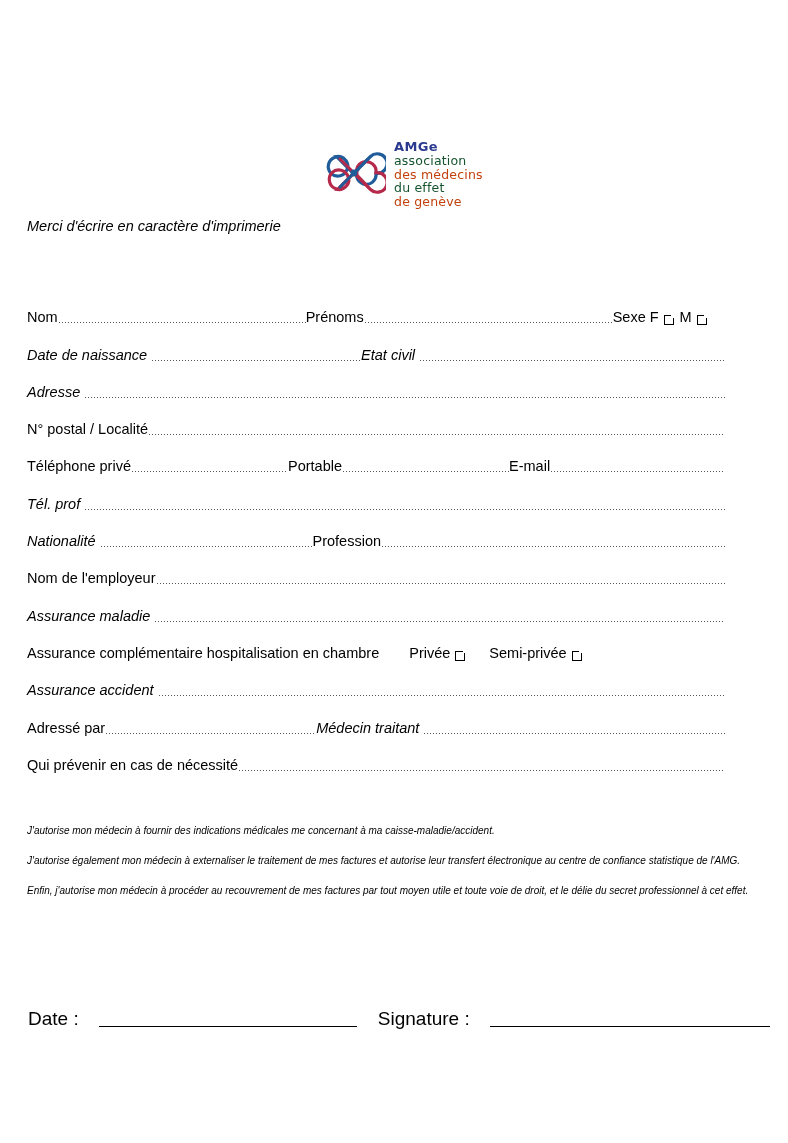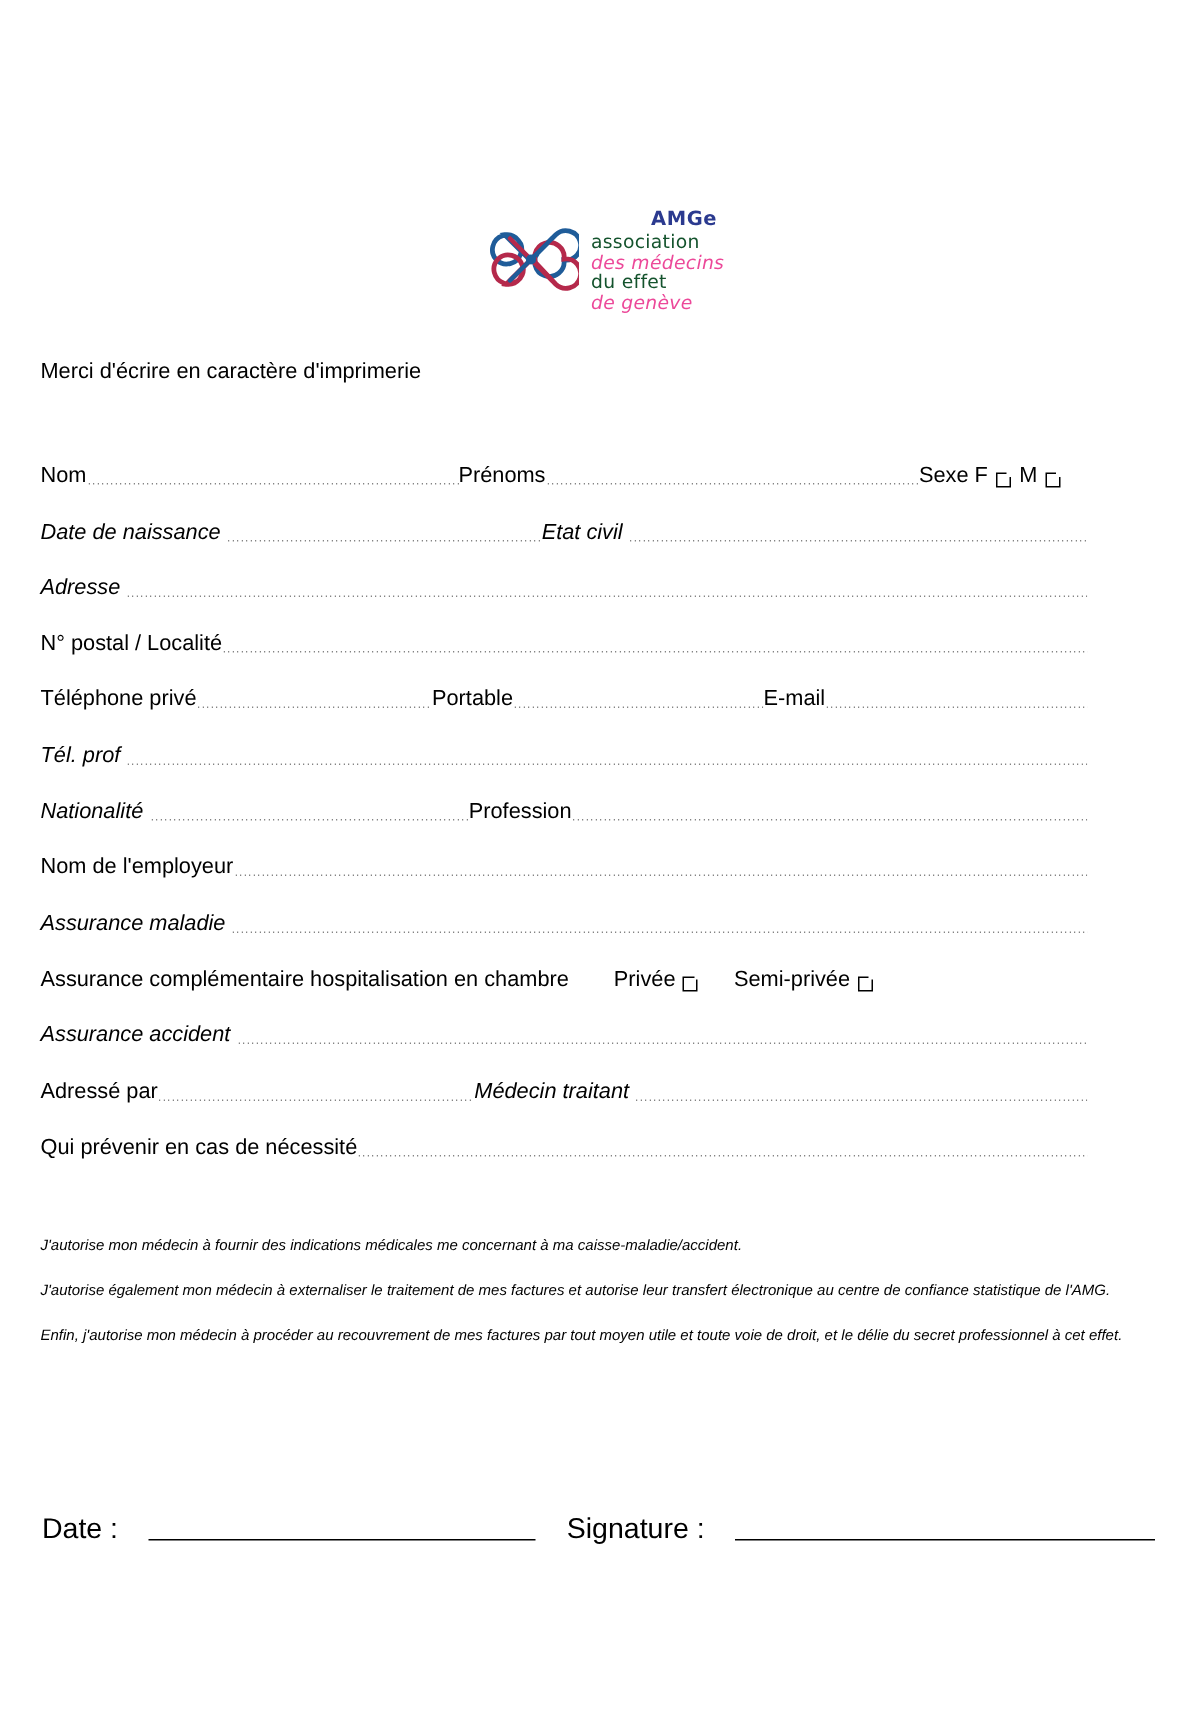--- a/index.html
+++ b/index.html
@@ -42,37 +42,37 @@
     padding-top: 2px;
   }
   .logo-amge {
     font-family: "DejaVu Sans", sans-serif;
     font-weight: bold;
     font-size: 13px;
     letter-spacing: 0.4px;
     color: #2b3a8f;
     display: block;
     margin-bottom: 1px;
-    margin-left: 40px;
   }
   .logo-line {
     font-family: "DejaVu Sans", sans-serif;
     font-size: 12.5px;
     letter-spacing: 0.2px;
     display: block;
     line-height: 1.08;
   }
   .logo-line.blue { color: #14532d; }
-  .logo-line.red  { color: #ec4899; font-style: italic; }
+  .logo-line.red  { color: #c2410c; }
 
   
   .instruction {
     position: absolute;
     left: 27px;
-    top: 240px;
+    top: 218px;
+    font-style: italic;
     font-size: 14.5px;
     white-space: nowrap;
     text-align: right;
   }
 
   
   .form {
     position: absolute;
     left: 27px;
     top: 288px;

